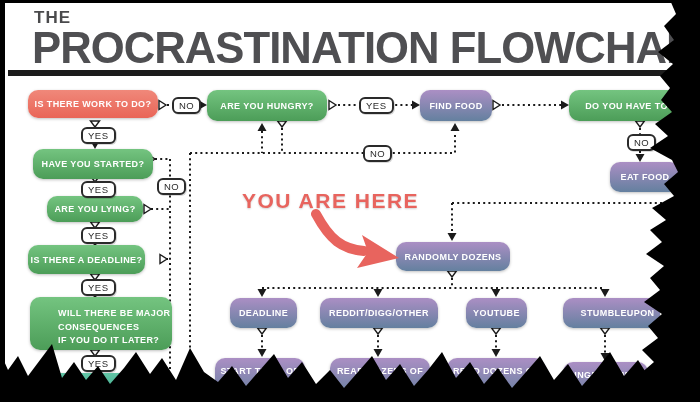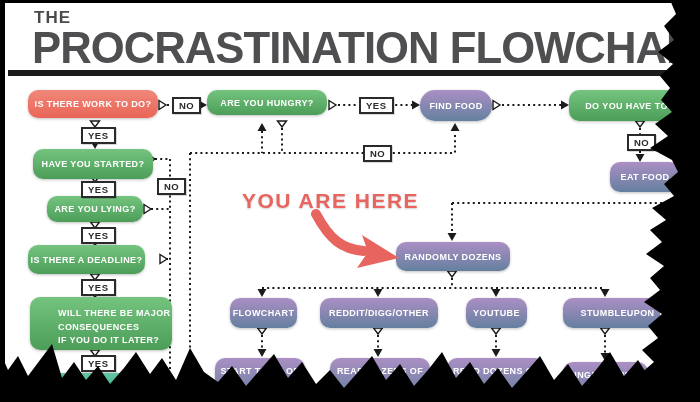--- a/index.html
+++ b/index.html
@@ -18,21 +18,21 @@
         text-align:center;z-index:2;box-shadow:0 1px 3px rgba(0,0,0,.25);}
   .green {background:linear-gradient(#74c480,#4c9d58);}
   .red   {background:linear-gradient(#f0887a,#e96557);}
   .purple{background:linear-gradient(#ab8fc4,#64809f);}
   .teal  {background:linear-gradient(#62c4a5,#3aa98a);}
   .multiline{white-space:pre-line;}
   .align-left{justify-content:flex-start;text-align:left;padding-left:14px;line-height:1.5;}
   .align-top{align-items:flex-start;padding-top:8px;line-height:1.3;}
   
   .badge{position:absolute;z-index:3;background:#fff;border:2px solid #2a2a2a;
-         border-radius:0;color:#2a2a2a;font-weight:bold;font-size:9.5px;
+         border-radius:6px;color:#2a2a2a;font-weight:normal;font-size:9.5px;
          padding:1px 5px;letter-spacing:.5px;box-shadow:1px 1px 0 rgba(0,0,0,.15);}
   
   .wires{position:absolute;left:0;top:0;z-index:1;}
   .here-text{position:absolute;left:242px;top:189px;z-index:3;color:#e8645e;
              font-size:21px;font-weight:bold;letter-spacing:1.5px;
              text-shadow:0 1px 2px rgba(0,0,0,.18);}
   .here-arrow{position:absolute;left:0;top:0;z-index:3;}
   .tear{position:absolute;left:0;top:0;z-index:6;pointer-events:none;}
 </style>
 </head>
@@ -121,36 +121,36 @@
       <polygon points="635.5,121 644.5,121 640,127"></polygon>
       <polygon points="447.5,271 456.5,271 452,277"></polygon>
       <polygon points="257.5,328 266.5,328 262,334"></polygon>
       <polygon points="373.5,328 382.5,328 378,334"></polygon>
       <polygon points="491.5,328 500.5,328 496,334"></polygon>
       <polygon points="600.5,328 609.5,328 605,334"></polygon>
     </g>
   </svg>
 
   <div class="node red" style="left:28px;top:90px;width:130px;height:28px;">IS THERE WORK TO DO?</div>
-  <div class="node green" style="left:207px;top:90px;width:120px;height:25px;">ARE YOU HUNGRY?</div>
-  <div class="node purple" style="left:420px;top:90px;width:72px;height:31px;border-radius:15px;">FIND FOOD</div>
+  <div class="node green" style="left:207px;top:90px;width:120px;height:31px;">ARE YOU HUNGRY?</div>
+  <div class="node purple" style="left:420px;top:90px;width:72px;height:31px;">FIND FOOD</div>
   <div class="node purple" style="left:610px;top:162px;width:70px;height:30px;">EAT FOOD</div>
   <div class="node green" style="left:569px;top:90px;width:115px;height:31px;">DO YOU HAVE TO</div>
 
   <div class="node green" style="left:33px;top:149px;width:120px;height:30px;">HAVE YOU STARTED?</div>
   <div class="node green" style="left:47px;top:196px;width:96px;height:26px;">ARE YOU LYING?</div>
   <div class="node green" style="left:28px;top:245px;width:117px;height:29px;">IS THERE A DEADLINE?</div>
   <div class="node green multiline align-left" style="left:30px;top:297px;width:114px;height:45px;padding-top:8px;padding-left:28px;">WILL THERE BE MAJOR
 CONSEQUENCES
 IF YOU DO IT LATER?</div>
   <div class="node teal" style="left:47px;top:373px;width:90px;height:26px;"></div>
 
   <div class="node purple" style="left:396px;top:242px;width:114px;height:29px;">RANDOMLY DOZENS</div>
 
-  <div class="node purple" style="left:230px;top:298px;width:67px;height:30px;">FLOWCHART</div>
+  <div class="node purple" style="left:230px;top:298px;width:67px;height:30px;">DEADLINE</div>
   <div class="node purple" style="left:320px;top:298px;width:118px;height:30px;">REDDIT/DIGG/OTHER</div>
   <div class="node purple" style="left:466px;top:298px;width:61px;height:30px;">YOUTUBE</div>
   <div class="node purple" style="left:563px;top:298px;width:85px;height:30px;padding-left:12px;">STUMBLEUPON</div>
 
   <div class="node purple align-top" style="left:215px;top:358px;width:90px;height:32px;">START TRAIL OF</div>
   <div class="node purple multiline align-top" style="left:330px;top:358px;width:100px;height:32px;">READ DOZENS OF
 COMMENTS</div>
   <div class="node purple align-top" style="left:447px;top:358px;width:98px;height:32px;">READ DOZENS OF</div>
   <div class="node purple align-top" style="left:563px;top:362px;width:85px;height:30px;">BINGE BROWSE</div>
 

